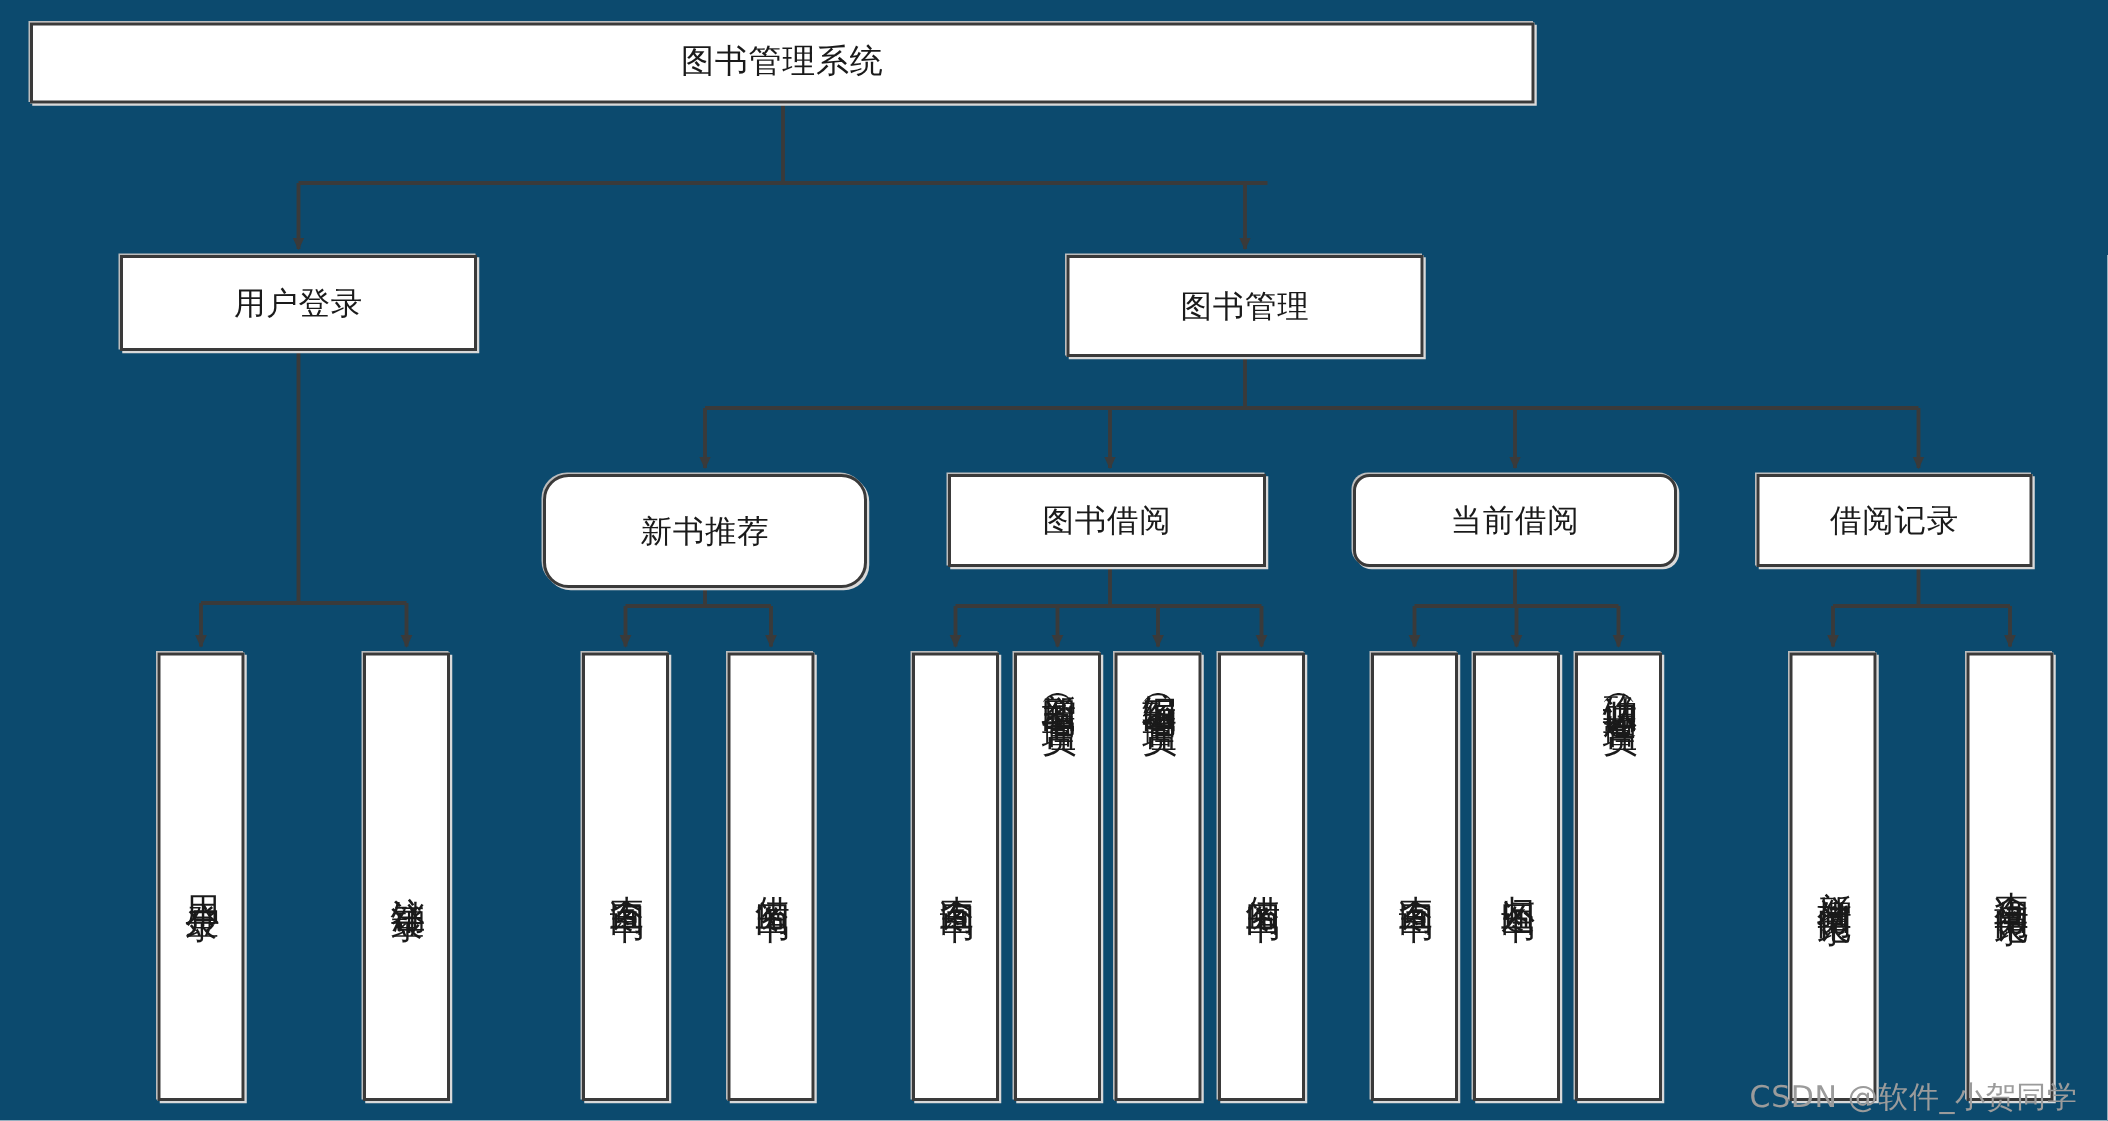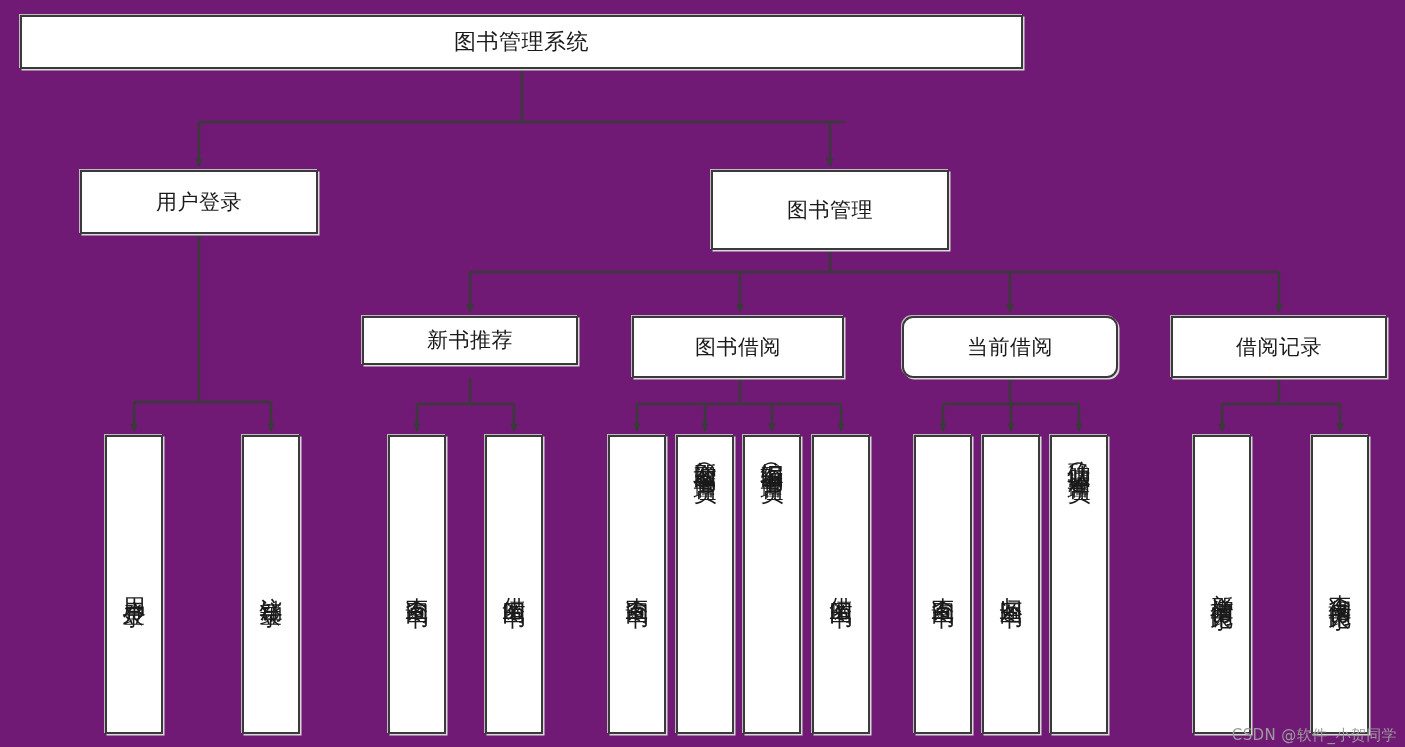--- a/index.html
+++ b/index.html
@@ -8,21 +8,21 @@
     padding: 0;
     background: #ffffff;
   }
   body {
     font-family: "DejaVu Sans", "Liberation Sans", sans-serif;
   }
   #diagram-root {
     position: relative;
     width: 1405px;
     height: 747px;
-    background: #701a75;
+    background: #0c4a6e;
     overflow: hidden;
   }
   #edge-layer {
     position: absolute;
     left: 0;
     top: 0;
     width: 1405px;
     height: 747px;
     pointer-events: none;
   }
@@ -63,23 +63,23 @@
     letter-spacing: 3px;
     line-height: 1;
     text-align: center;
   }
   .node.vert.center-text {
     align-items: center;
     padding-top: 0;
   }
   #watermark {
     position: absolute;
-    right: 8px;
+    right: 20px;
     bottom: 2px;
-    font-size: 15px;
+    font-size: 20px;
     color: #9b9b9b;
     letter-spacing: 0.4px;
     z-index: 3;
     white-space: nowrap;
   }
 </style>
 </head>
 <body>
 
 <div id="diagram-root">
@@ -137,37 +137,37 @@
   </svg>
 
   <div class="node horiz root" style="left:20px; top:15px; width:1003px; height:54px;">
     <span class="node-label">图书管理系统</span>
   </div>
 
   <div class="node horiz" style="left:80px; top:170px; width:238px; height:64px;">
     <span class="node-label">用户登录</span>
   </div>
 
-  <div class="node horiz" style="left:711px; top:170px; width:238px; height:80px;">
+  <div class="node horiz" style="left:711px; top:170px; width:238px; height:68px;">
     <span class="node-label">图书管理</span>
   </div>
 
-  <div class="node horiz" style="left:362px; top:316px; width:216px; height:49px;">
+  <div class="node horiz" style="left:362px; top:316px; width:216px; height:76px;border-radius:17px;">
     <span class="node-label">新书推荐</span>
   </div>
 
   <div class="node horiz" style="left:632px; top:316px; width:212px; height:62px;">
     <span class="node-label">图书借阅</span>
   </div>
 
   <div class="node horiz" style="left:902px; top:316px; width:216px; height:62px;border-radius:11px;">
     <span class="node-label">当前借阅</span>
   </div>
 
-  <div class="node horiz" style="left:1171px; top:316px; width:216px; height:62px;">
+  <div class="node horiz" style="left:1171px; top:316px; width:184px; height:62px;">
     <span class="node-label">借阅记录</span>
   </div>
 
   <div class="node vert center-text" style="left:105px; top:435px; width:58px; height:299px;">
     <span class="node-label">用户登录</span>
   </div>
 
   <div class="node vert center-text" style="left:242px; top:435px; width:58px; height:299px;">
     <span class="node-label">注销登录</span>
   </div>

